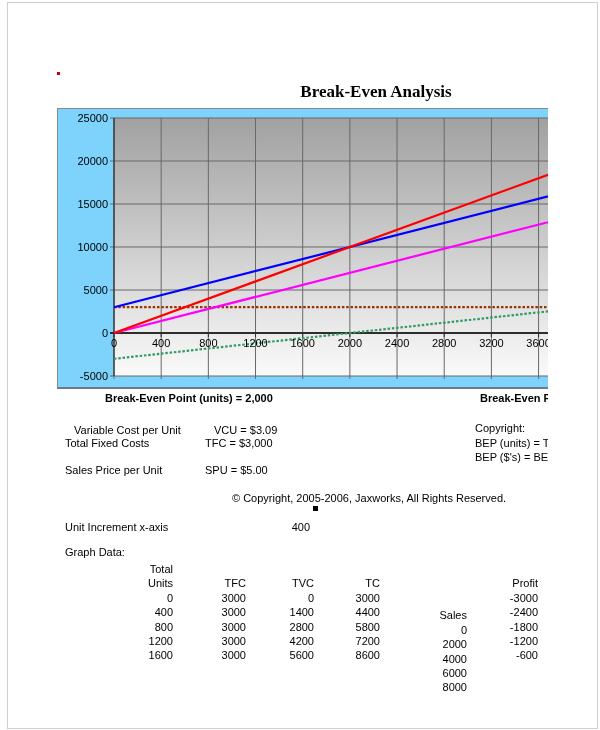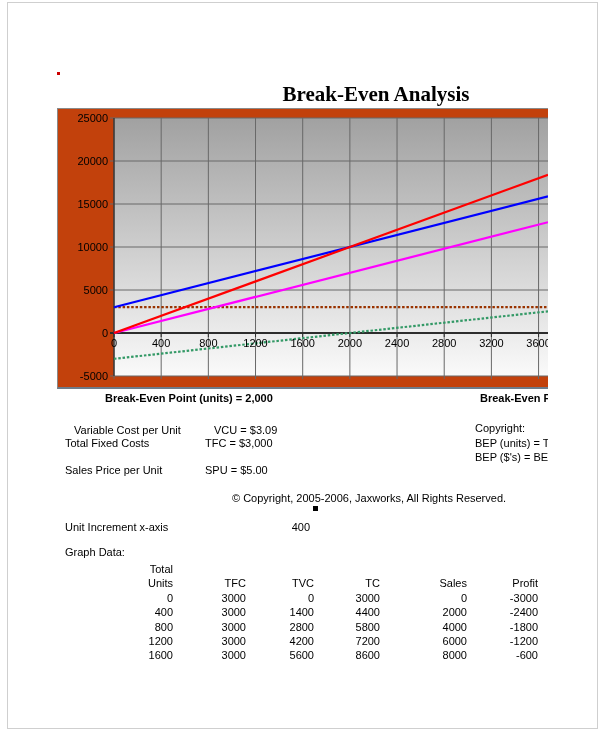--- a/index.html
+++ b/index.html
@@ -6,23 +6,23 @@
   body {
     width:600px; height:730px; background:#ffffff; position:relative;
     font-family:"Liberation Sans", sans-serif; font-size:11px; color:#000;
     overflow:hidden;
   }
   .abs {position:absolute;}
   #frame {position:absolute; left:7px; top:2px; width:589px; height:725px;
           border:1px solid #cfcfcf; pointer-events:none;}
   #red-dot {left:57px; top:72px; width:3px; height:3px;}
   #page-title {left:376px; top:82px; transform:translateX(-50%);
-    font-family:"Liberation Serif", serif; font-weight:bold; font-size:21px;
+    font-family:"Liberation Serif", serif; font-weight:bold; font-size:17px;
     white-space:nowrap;}
-  #chart {left:57px; top:108px; width:491px; height:281px; background:#c2410c;
+  #chart {left:57px; top:108px; width:491px; height:281px; background:#7dd3fc;
     border-top:1px solid #8a8a8a; border-left:1px solid #8a8a8a;
     border-bottom:2px solid #6e7b8a; overflow:hidden; box-sizing:border-box;}
   #bep-left {left:105px; top:392px; font-weight:bold; white-space:nowrap;}
   #bep-right-wrap {left:480px; top:392px; width:68px; overflow:hidden;
     font-weight:bold; white-space:nowrap;}
   .input-row {position:absolute; left:0; width:470px; height:14px;}
   .input-label {position:absolute; left:65px; white-space:nowrap;}
   .input-value {position:absolute; left:205px; white-space:nowrap;}
   #formulas {left:475px; top:421px; width:73px; height:46px; overflow:hidden;}
   .fline {white-space:nowrap; height:14.5px; line-height:14.5px;}
@@ -31,21 +31,21 @@
   #unit-label {left:65px; top:521px; white-space:nowrap;}
   #unit-value {left:240px; top:521px; width:70px; text-align:right;}
   #graphdata-label {left:65px; top:546px; white-space:nowrap;}
   #total-label {left:95px; top:563px; width:78px; text-align:right;}
   .trow {position:absolute; left:0; width:600px; height:14px;padding-left:44px;}
   .c {position:absolute; text-align:right; white-space:nowrap;}
   .c1 {left:95px;  width:78px;}
   .c2 {left:186px; width:60px;}
   .c3 {left:254px; width:60px;}
   .c4 {left:320px; width:60px;}
-  .c5 {left:397px; width:70px;}
+  .c5 {left:397px; width:70px;margin-top:32px;}
   .c6 {left:478px; width:60px;}
 </style>
 </head>
 <body>
 
 <div id="frame"></div>
 
 <div id="red-dot" class="abs" style="background: rgb(204, 0, 0);"></div>
 
 <div id="page-title" class="abs">Break-Even Analysis</div>

